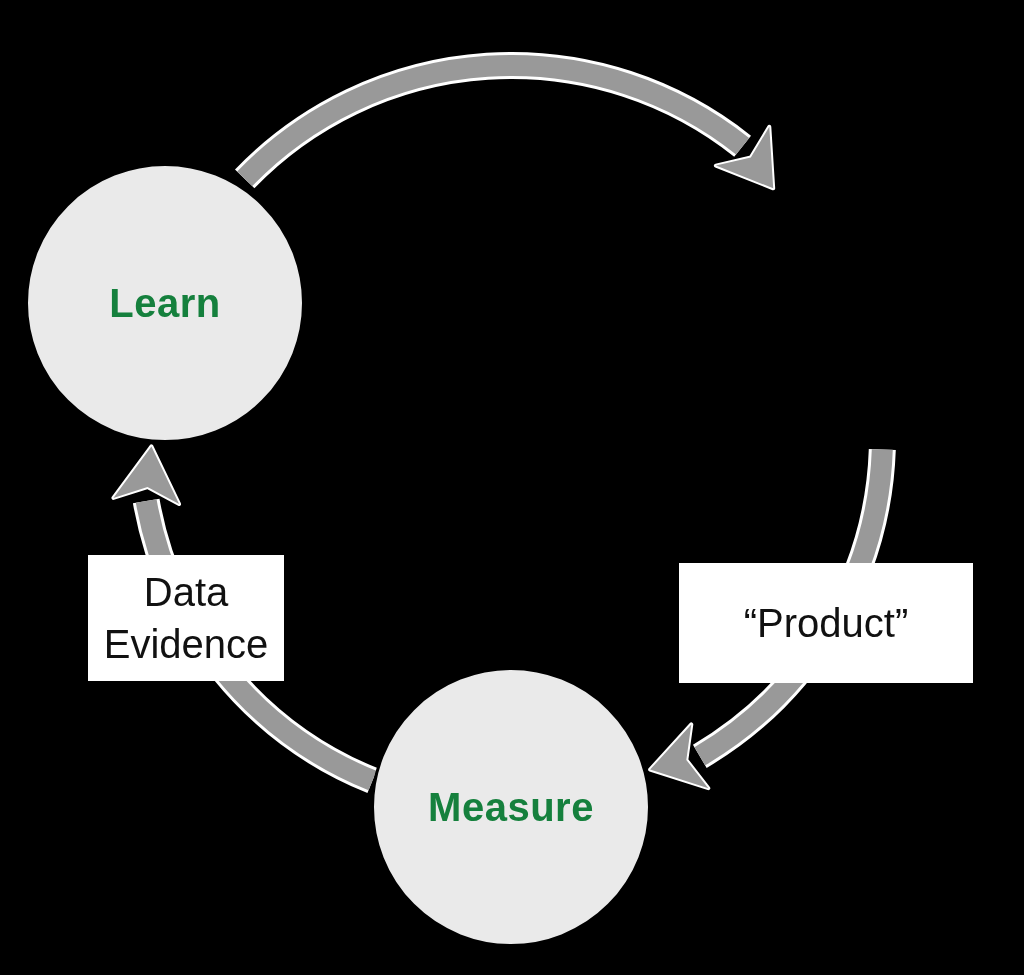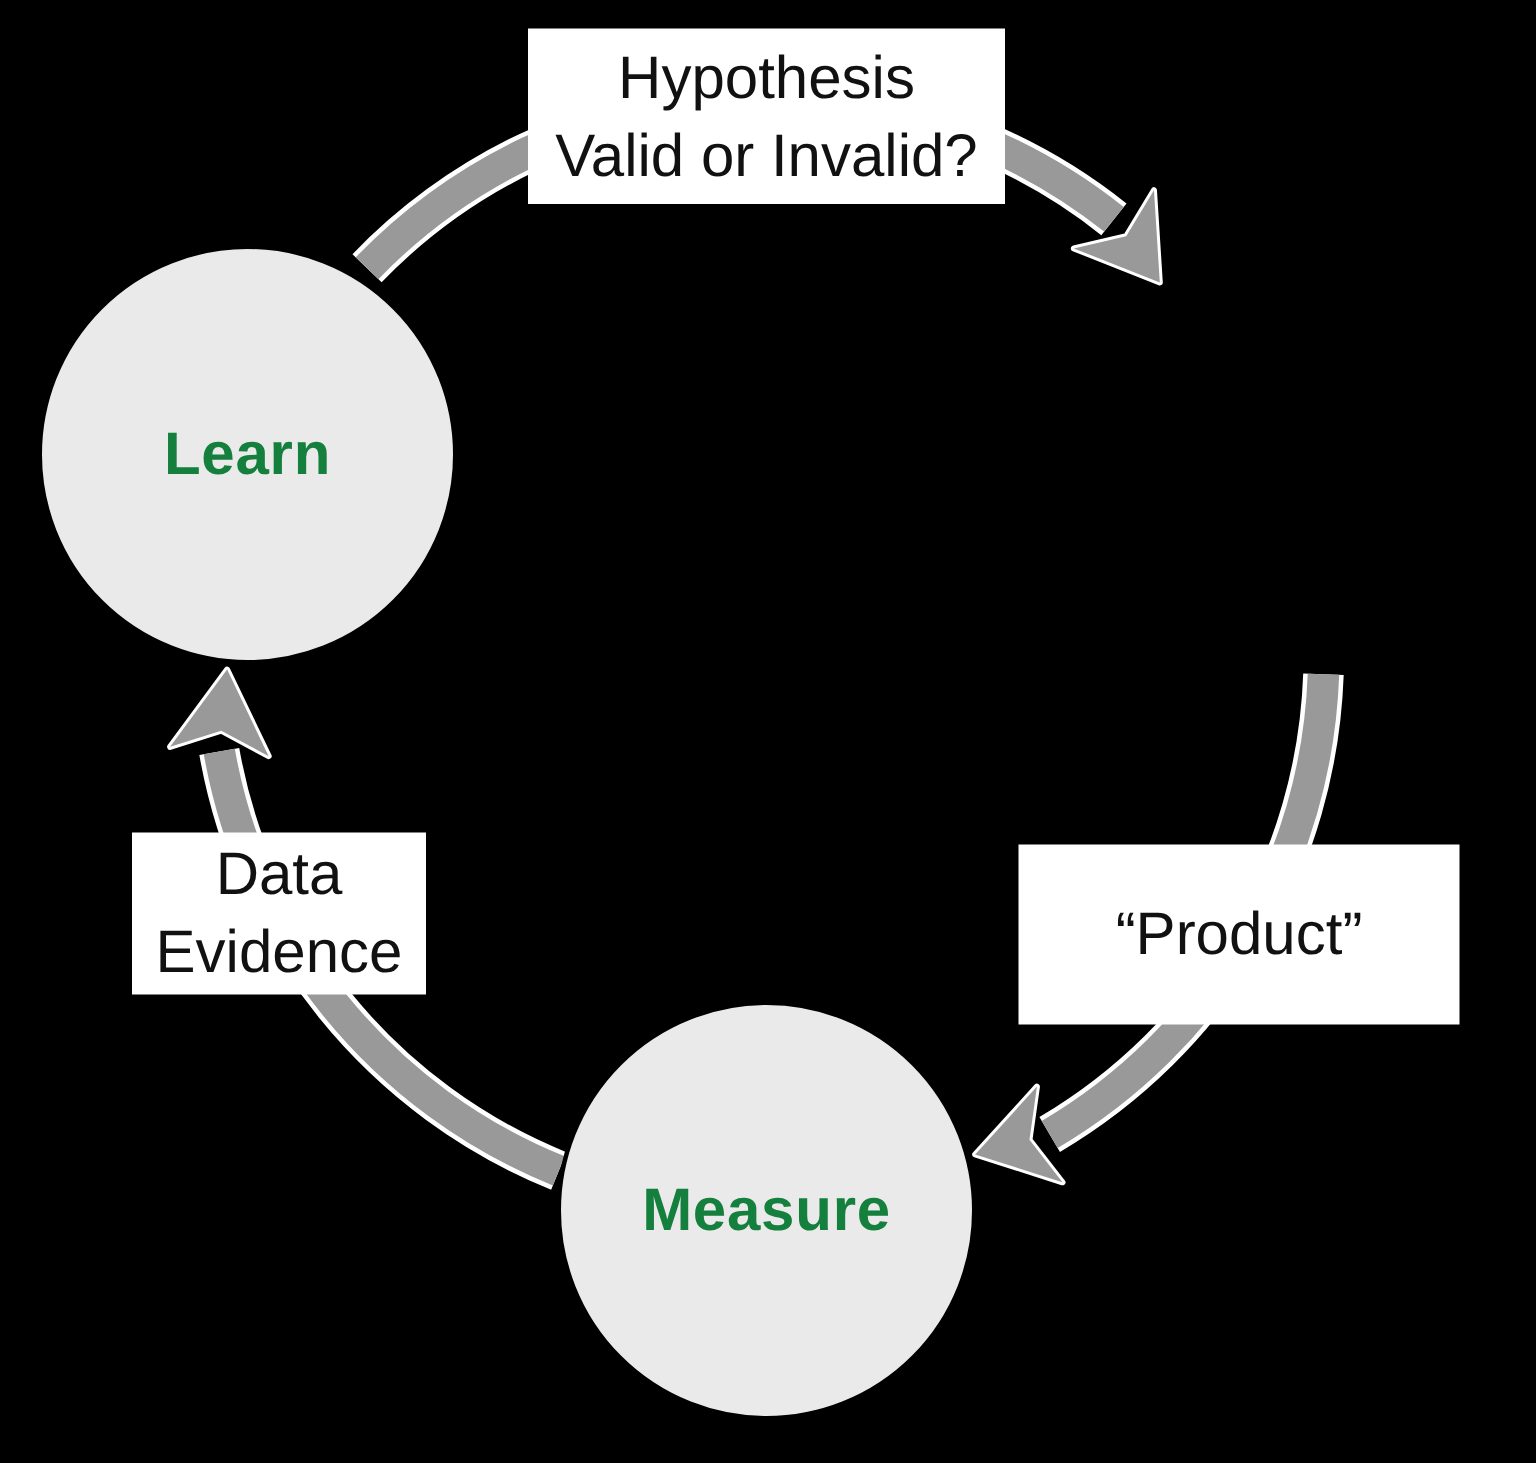--- a/index.html
+++ b/index.html
@@ -43,21 +43,21 @@
     position:absolute;
     box-sizing:border-box;
     background:var(--label-bg);
     color:var(--label-text);
     display:flex;flex-direction:column;align-items:center;justify-content:center;
     text-align:center;
     font-size:40px;line-height:52px;
   }
   .label-hypothesis{left:352px;top:19px;width:318px;height:117px;}
   .label-mvp{left:679px;top:563px;width:294px;height:120px;}
-  .label-data{left:88px;top:555px;width:196px;height:108px;}
+  .label-data{left:88px;top:555px;width:196px;height:126px;}
 </style>
 </head>
 <body>
 
 <div class="stage">
 
   <svg class="arrows-svg" viewBox="0 0 1024 975" xmlns="http://www.w3.org/2000/svg">
 
     <g>
       <path class="arc-outline" d="M 244.7 178.8 A 371 371 0 0 1 742.6 146.2"></path>
@@ -83,24 +83,20 @@
 
   <div class="circle-node node-learn">
     <span class="node-label">Learn</span>
   </div>
 
 
   <div class="circle-node node-measure">
     <span class="node-label">Measure</span>
   </div>
 
-  <div class="label-box label-hypothesis">
-    <span>Hypothesis</span>
-    <span>Valid or Invalid?</span>
-  </div>
 
   <div class="label-box label-mvp">
     <span>“Product”</span>
   </div>
 
   <div class="label-box label-data">
     <span>Data</span>
     <span>Evidence</span>
   </div>
 

